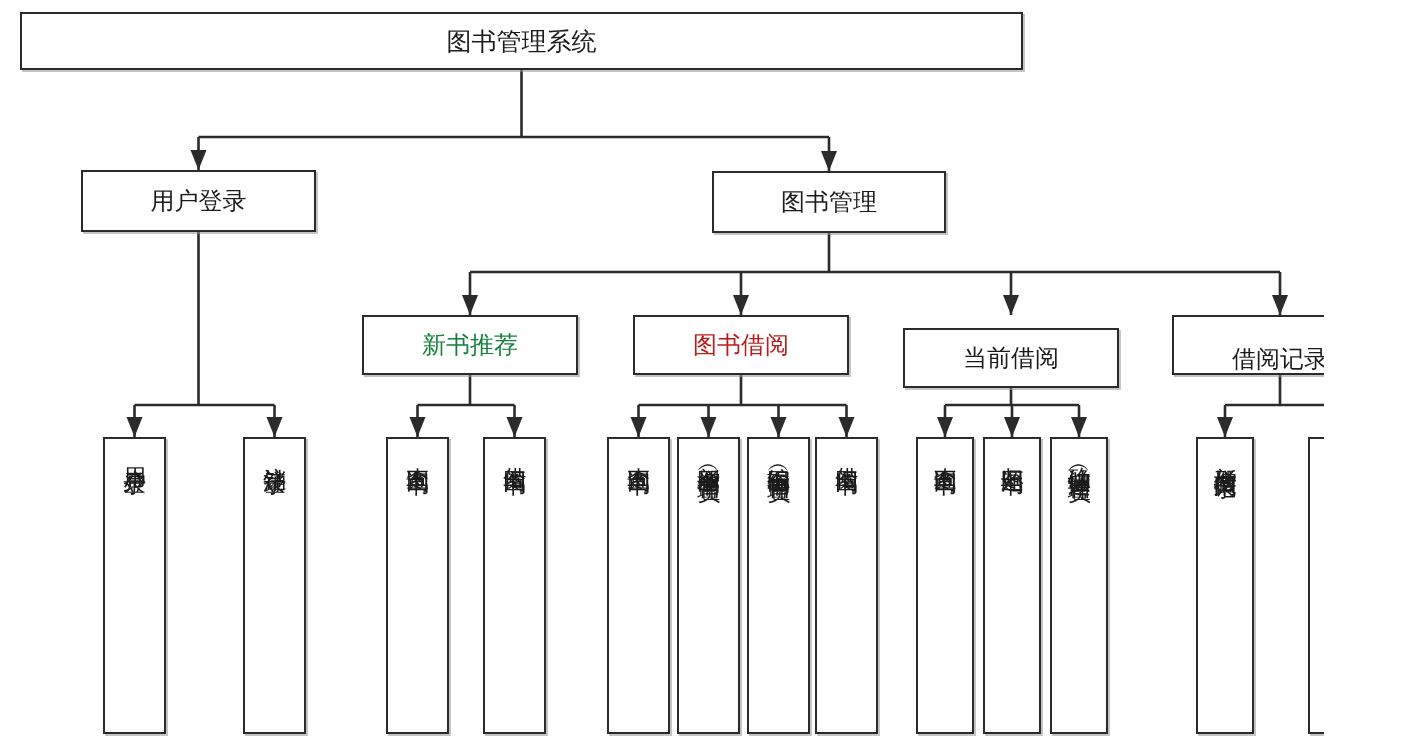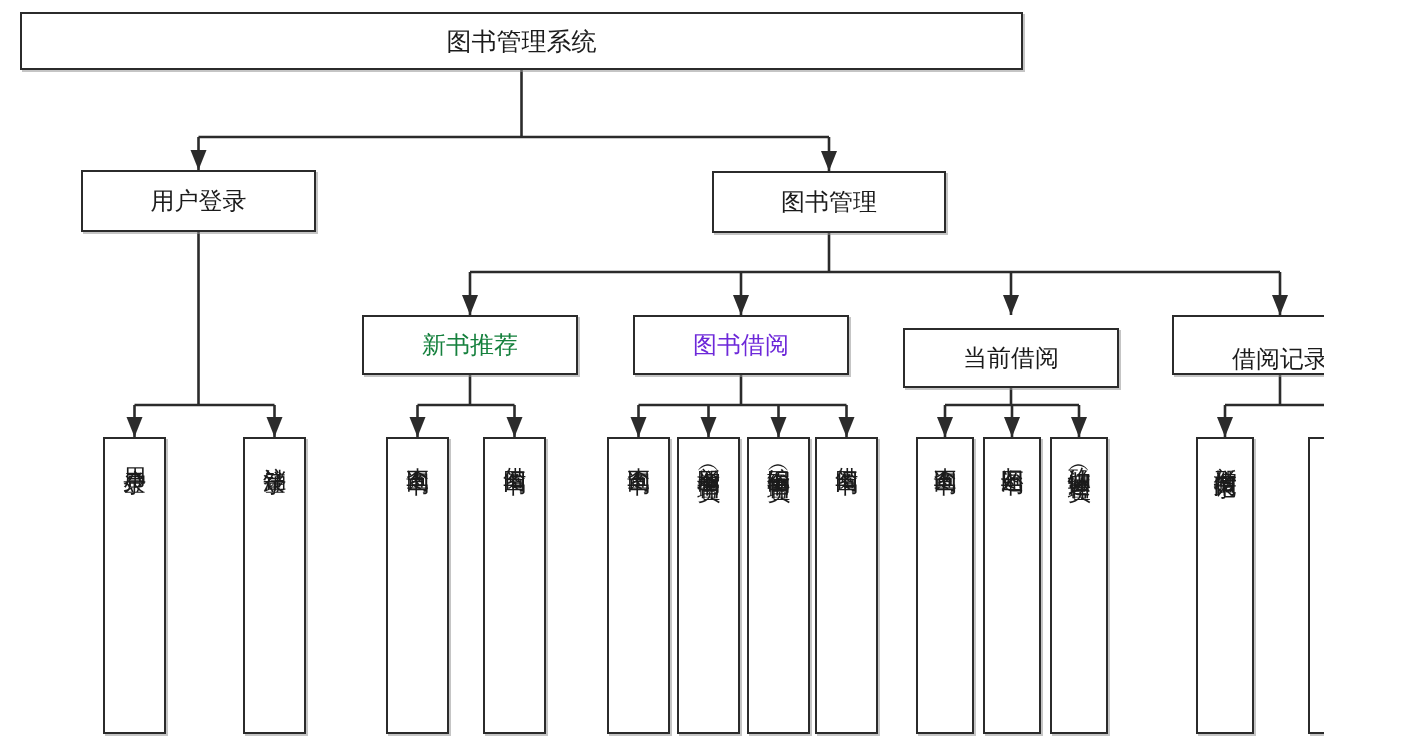--- a/index.html
+++ b/index.html
@@ -83,21 +83,21 @@
       <div class="node h" style="left: 81px; top: 170px; width: 235px; height: 62px; border-color: rgb(43, 43, 43);">
         <span class="lbl" style="color: rgb(27, 27, 27);">用户登录</span>
       </div>
       <div class="node h" style="left: 712px; top: 171px; width: 234px; height: 62px; border-color: rgb(43, 43, 43);">
         <span class="lbl" style="color: rgb(27, 27, 27);">图书管理</span>
       </div>
       <div class="node h" style="left: 362px; top: 315px; width: 216px; height: 60px; border-color: rgb(43, 43, 43);">
         <span class="lbl" style="color: #15803d;">新书推荐</span>
       </div>
       <div class="node h" style="left: 633px; top: 315px; width: 216px; height: 60px; border-color: rgb(43, 43, 43);">
-        <span class="lbl" style="color: #6d28d9; font-family: Liberation Serif, serif;">图书借阅</span>
+        <span class="lbl" style="color: #b91c1c; font-family: Liberation Serif, serif;">图书借阅</span>
       </div>
       <div class="node h" style="left: 903px; top: 328px; width: 216px; height: 60px; border-color: rgb(43, 43, 43); font-family: Liberation Serif, serif;">
         <span class="lbl" style="color: rgb(27, 27, 27);">当前借阅</span>
       </div>
       <div class="node h" style="left: 1172px; top: 315px; width: 216px; height: 60px; border-color: rgb(43, 43, 43); align-items: flex-end;">
         <span class="lbl" style="color: rgb(27, 27, 27);">借阅记录</span>
       </div>
       <div class="node v" style="left: 103px; top: 437px; width: 63px; height: 297px; border-color: rgb(43, 43, 43);">
         <span class="lbl" style="color: rgb(27, 27, 27);">用户登录</span>
       </div>

